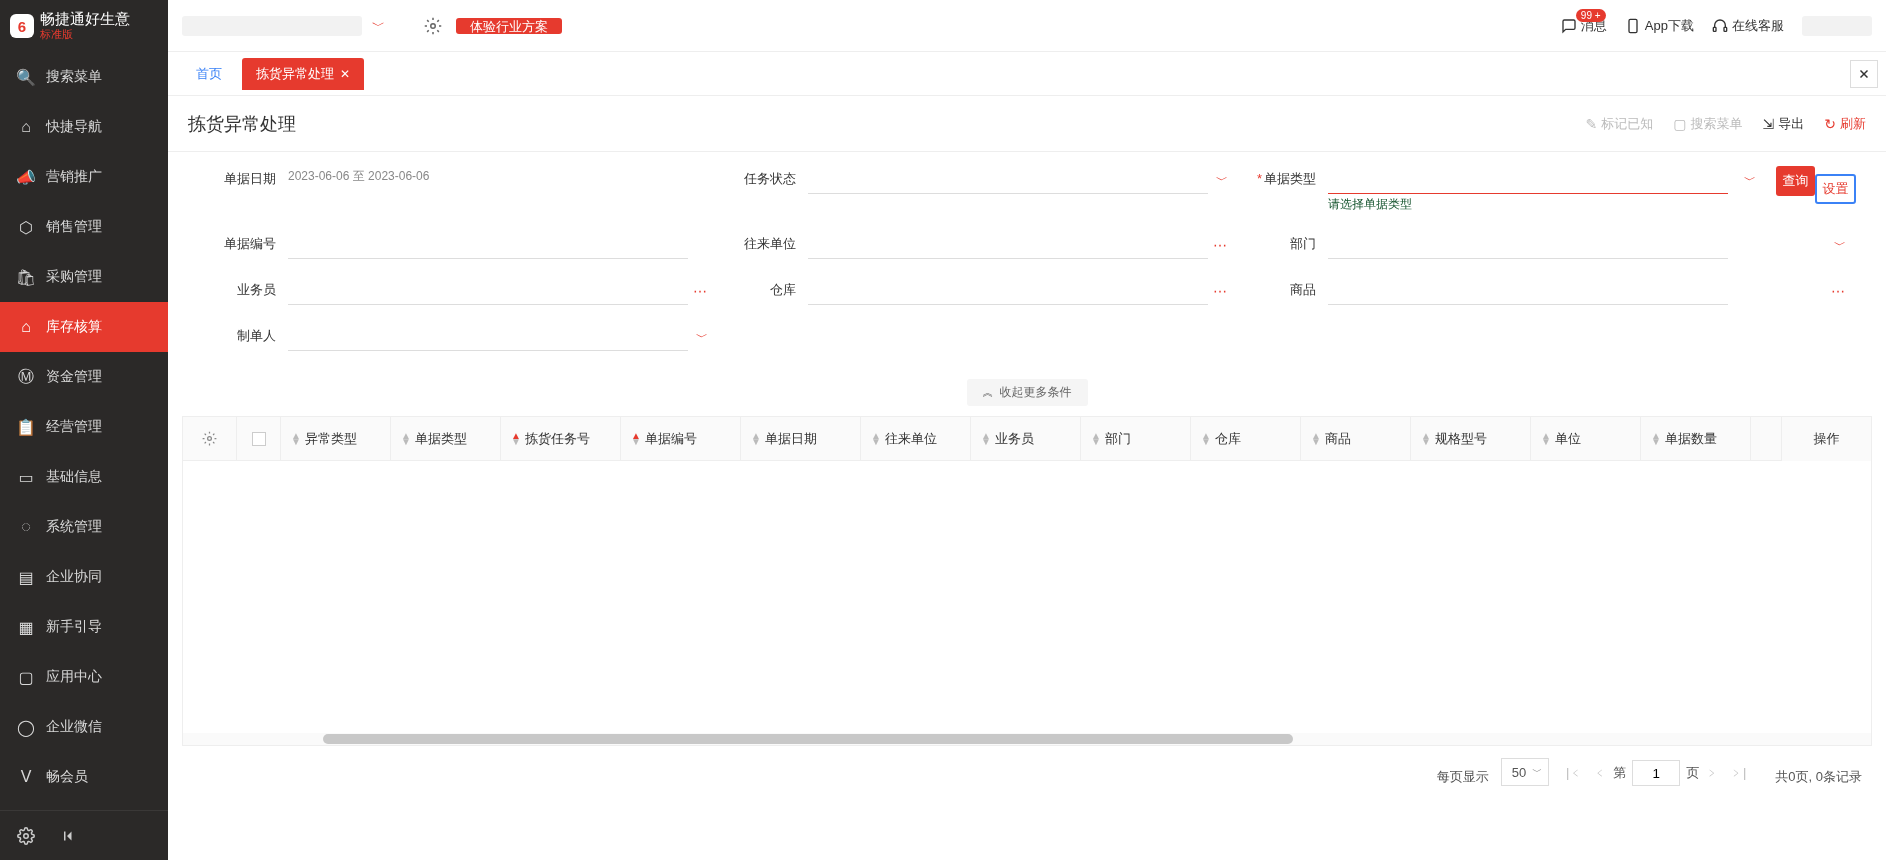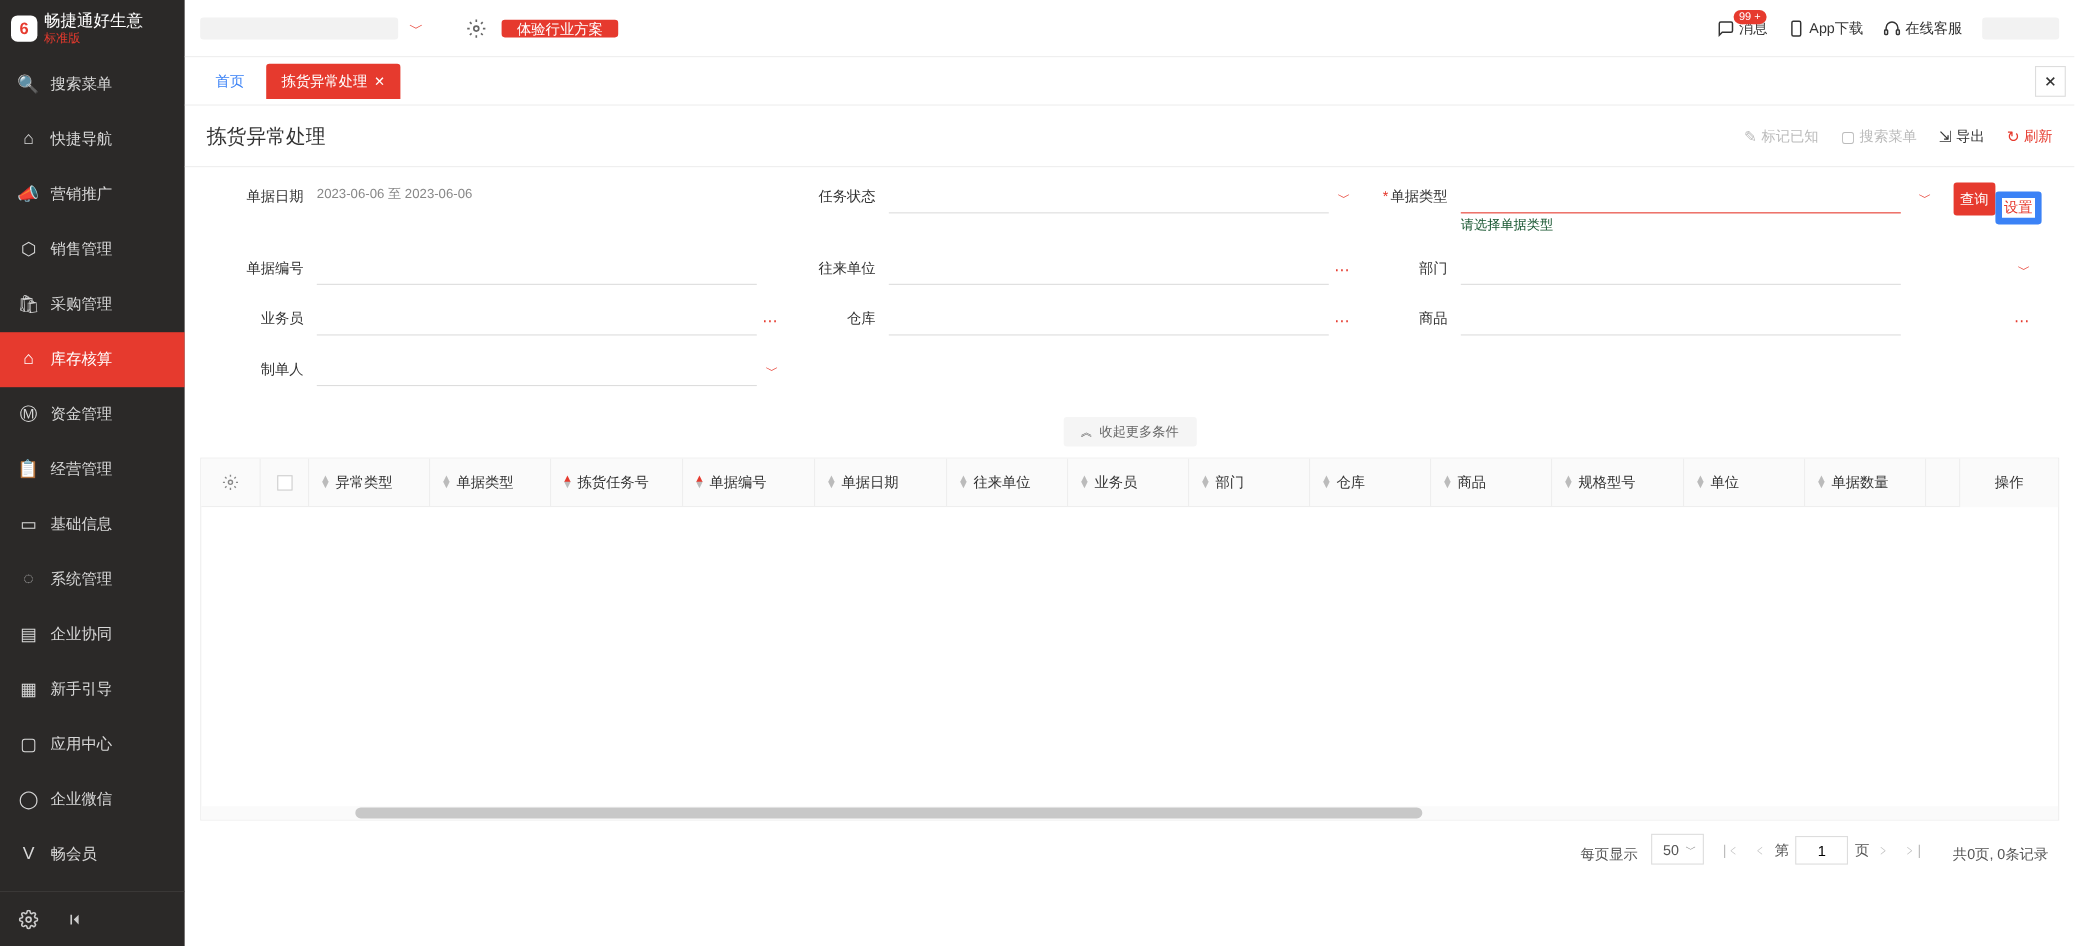--- a/index.html
+++ b/index.html
@@ -61,21 +61,21 @@
 .underline-input.error { border-bottom-color: #e63a2e; }
 .chips { display: flex; align-items: center; flex-wrap: wrap; }
 .chip { height: 22px; padding: 0 8px; display: inline-flex; align-items: center; margin-right: 6px; color: #555; cursor: pointer; font-size: 13px; }
 .chip.active { background: #e63a2e; color: #fff; border-radius: 11px; }
 .date-range { color: #888; font-size: 12px; margin-top: 2px; }
 .dd-icon { position: absolute; right: 10px; top: 6px; color: #e63a2e; font-size: 12px; cursor:pointer; }
 .dd-icon.dots { color: #e63a2e; font-size: 14px; letter-spacing:1px; }
 .err-text { color: #14532d; font-size: 12px; margin-top: 2px; }
 .side-btns { width: 80px; display: flex; flex-direction: row; align-items: flex-end; margin-left: 10px; }
 .btn-primary { background: #e63a2e; color: #fff; border: none; height: 30px; width: 64px; border-radius: 3px; cursor: pointer; margin-bottom: 8px; font-size:13px; }
-.btn-outline { background: #fff; color: #e63a2e; border: 6px solid #3b82f6; height: 30px; width: 64px; border-radius: 3px; cursor: pointer; font-size:13px; }
+.btn-outline { background: #fff; color: #e63a2e; border: 2px solid #3b82f6; height: 30px; width: 64px; border-radius: 3px; cursor: pointer; font-size:13px; }
 
 
 .collapse-bar { display: flex; justify-content: center; margin: 4px 0 10px; }
 .collapse-inner { background: #f5f5f5; padding: 5px 16px; border-radius: 3px; color: #666; cursor: pointer; font-size: 12px; display:flex; align-items:center; }
 .collapse-inner .chev { margin-right:6px; font-size:11px; }
 
 
 .table-wrap { border: 1px solid #eee; margin: 0 14px; height: 330px; position:relative; }
 .thead { display: flex; height: 44px; background: #fafafa; border-bottom: 1px solid #eee; }
 .th { display: flex; align-items: center; padding: 0 10px; border-right: 1px solid #eee; color: #333; font-size: 13px; flex-shrink:0; }

